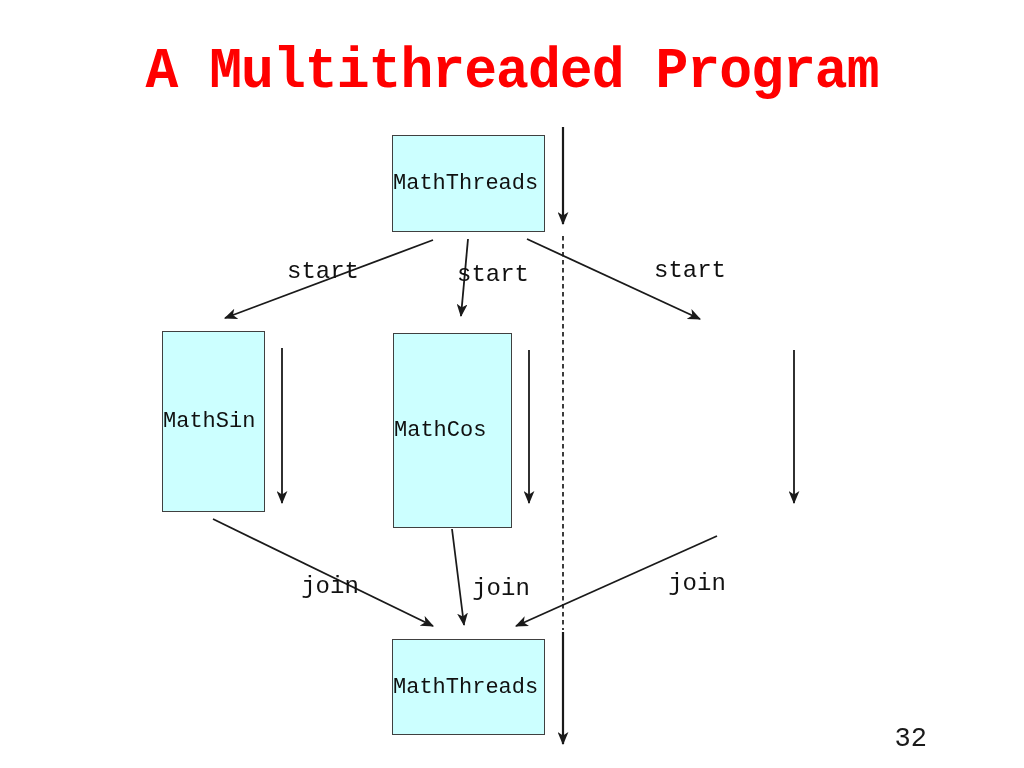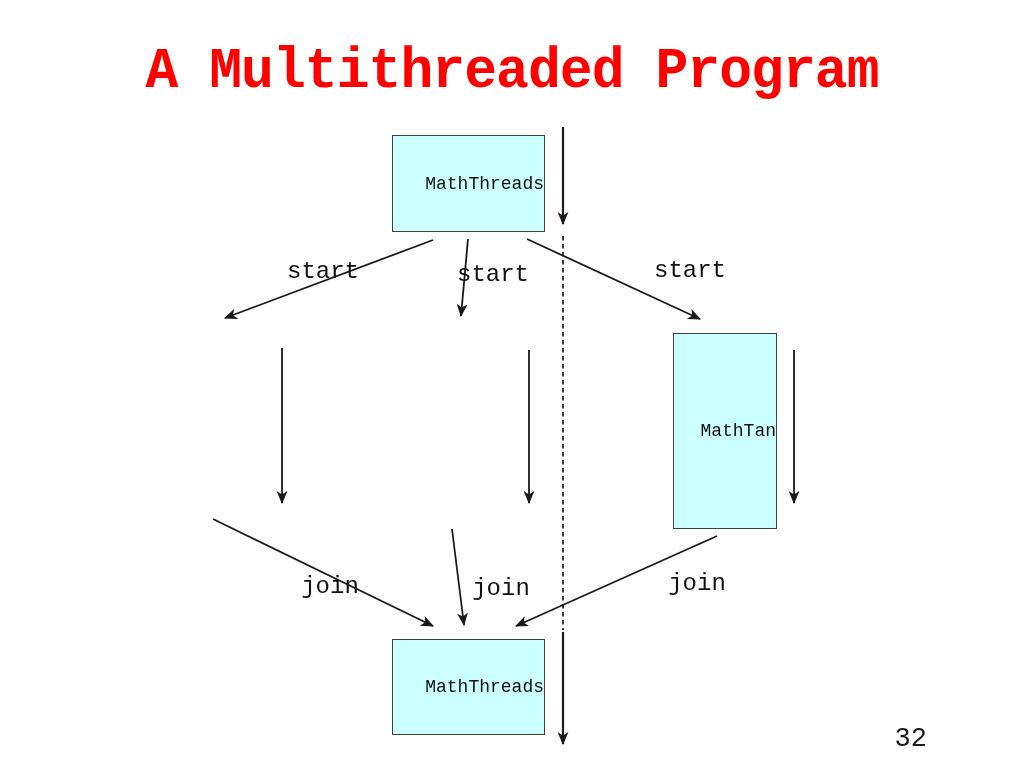--- a/index.html
+++ b/index.html
@@ -20,23 +20,23 @@
     letter-spacing:-1px;
     transform:scaleX(0.96);
     white-space:nowrap;
   }
   .node{
     position:absolute;
     background:#ccffff;
     border:1.6px solid #404040;
     display:flex;
     align-items:center;
-    justify-content:flex-end;
+    justify-content:flex-start;
     color:#111;
-    font-size:18px;
+    font-size:22px;
     box-sizing:border-box;
   }
   .node-top   {left:392px;top:135px;width:153px;height:97px;}
   .node-sin   {left:162px;top:331px;width:103px;height:181px;}
   .node-cos   {left:393px;top:333px;width:119px;height:195px;}
   .node-tan   {left:673px;top:333px;width:104px;height:196px;}
   .node-bottom{left:392px;top:639px;width:153px;height:96px;}
   .edge-label{
     position:absolute;
     transform:translate(-50%,-50%);
@@ -91,25 +91,28 @@
 
     <line x1="213" y1="519" x2="433" y2="626" stroke="#1a1a1a" stroke-width="1.8" marker-end="url(#ah)"></line>
     <line x1="452" y1="529" x2="464" y2="625" stroke="#1a1a1a" stroke-width="1.8" marker-end="url(#ah)"></line>
     <line x1="717" y1="536" x2="516" y2="626" stroke="#1a1a1a" stroke-width="1.8" marker-end="url(#ah)"></line>
   </svg>
 
   <div class="node node-top">
     <span>MathThreads</span>
   </div>
 
+  <div class="node node-sin">
+    <span>MathSin</span>
+  </div>
 
+  <div class="node node-cos">
+    <span>MathCos</span>
+  </div>
 
-  <div class="node node-tan">
-    <span>MathTan</span>
-  </div>
 
   <div class="node node-bottom">
     <span>MathThreads</span>
   </div>
 
   <div class="edge-label lbl-start-left">start</div>
   <div class="edge-label lbl-start-mid">start</div>
   <div class="edge-label lbl-start-right">start</div>
   <div class="edge-label lbl-join-left">join</div>
   <div class="edge-label lbl-join-mid">join</div>

